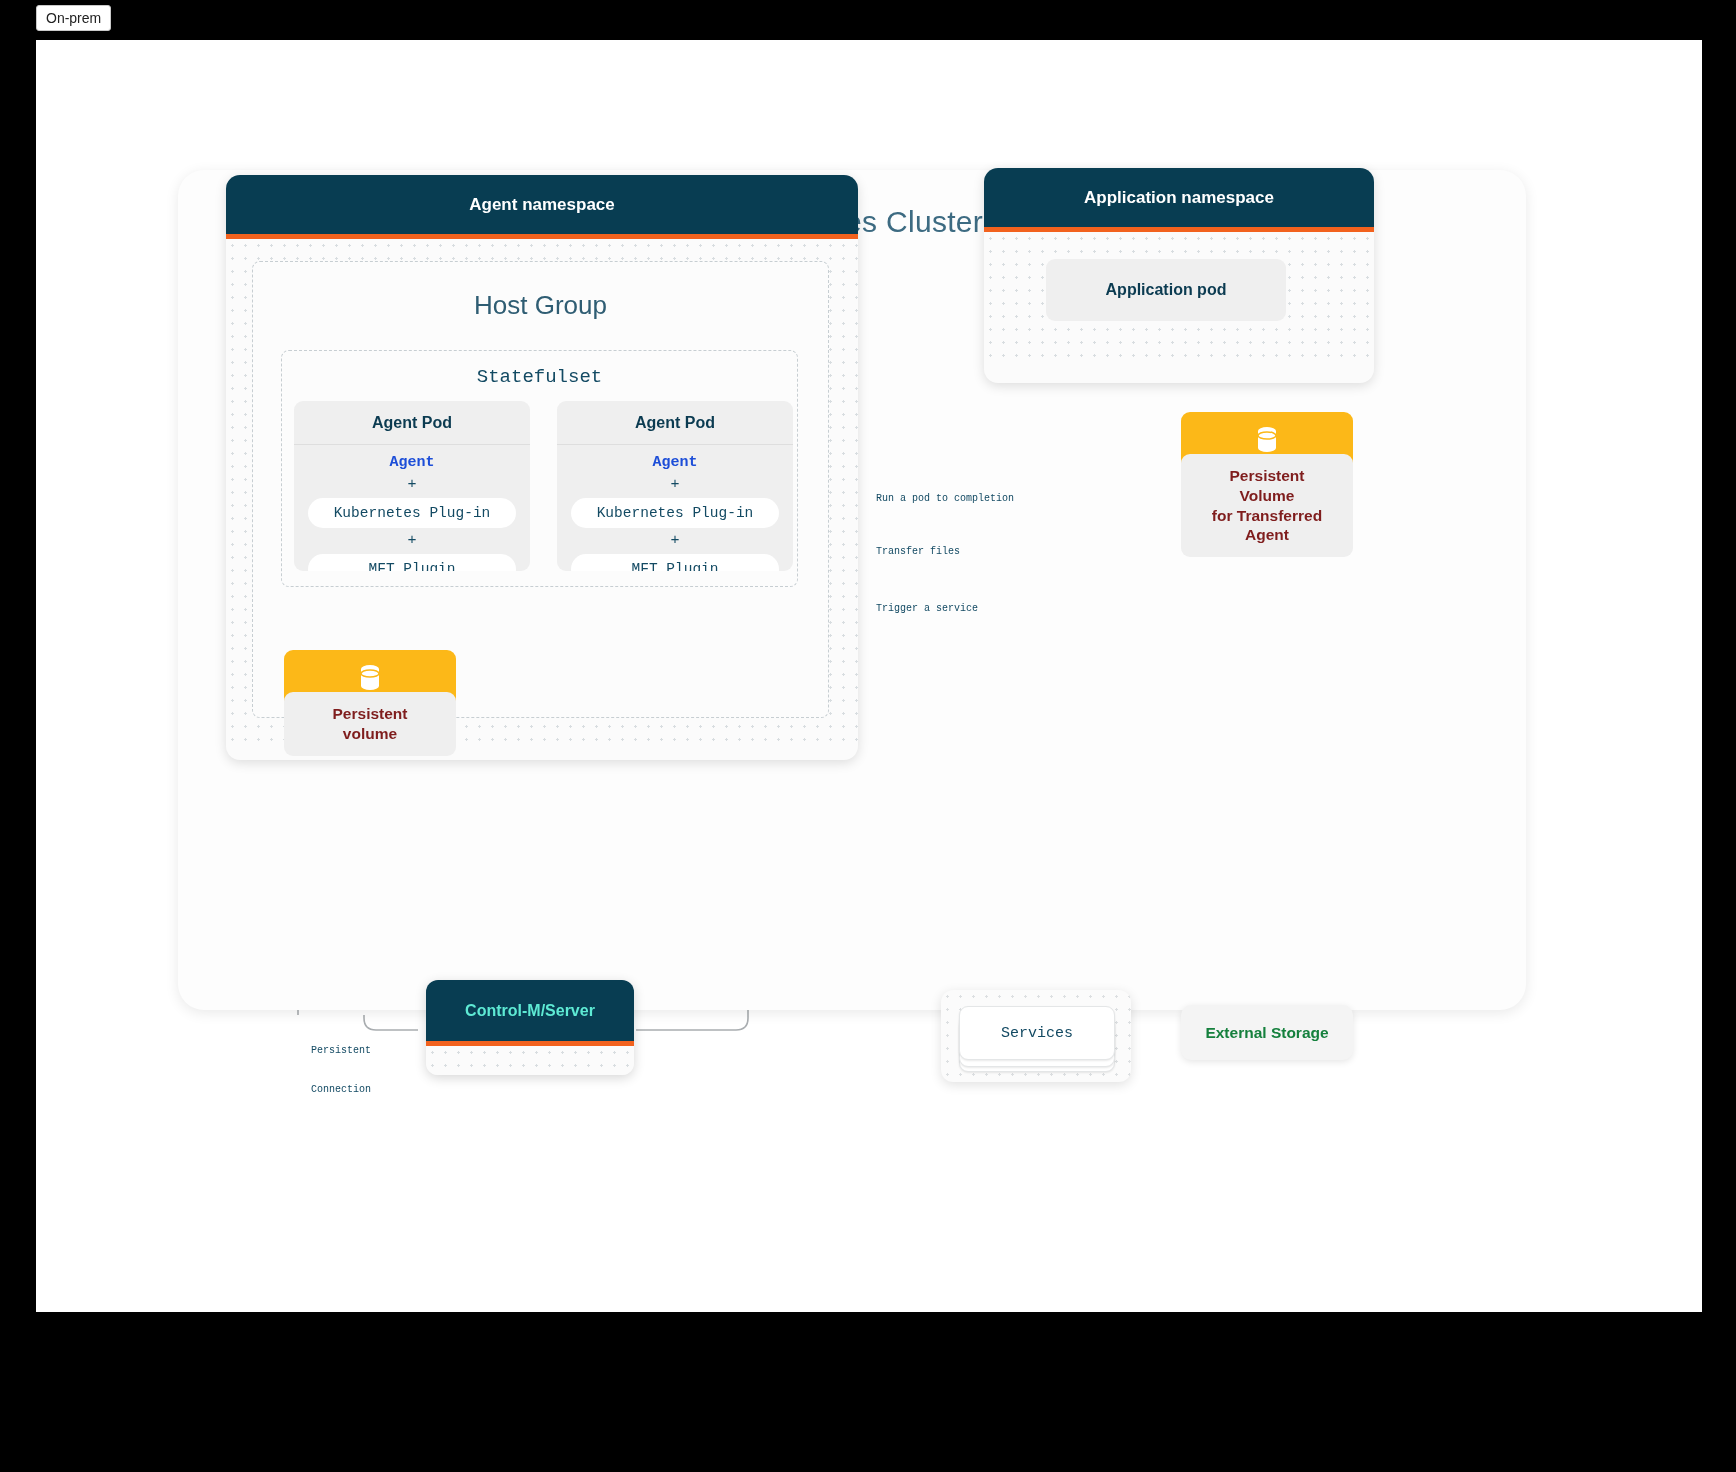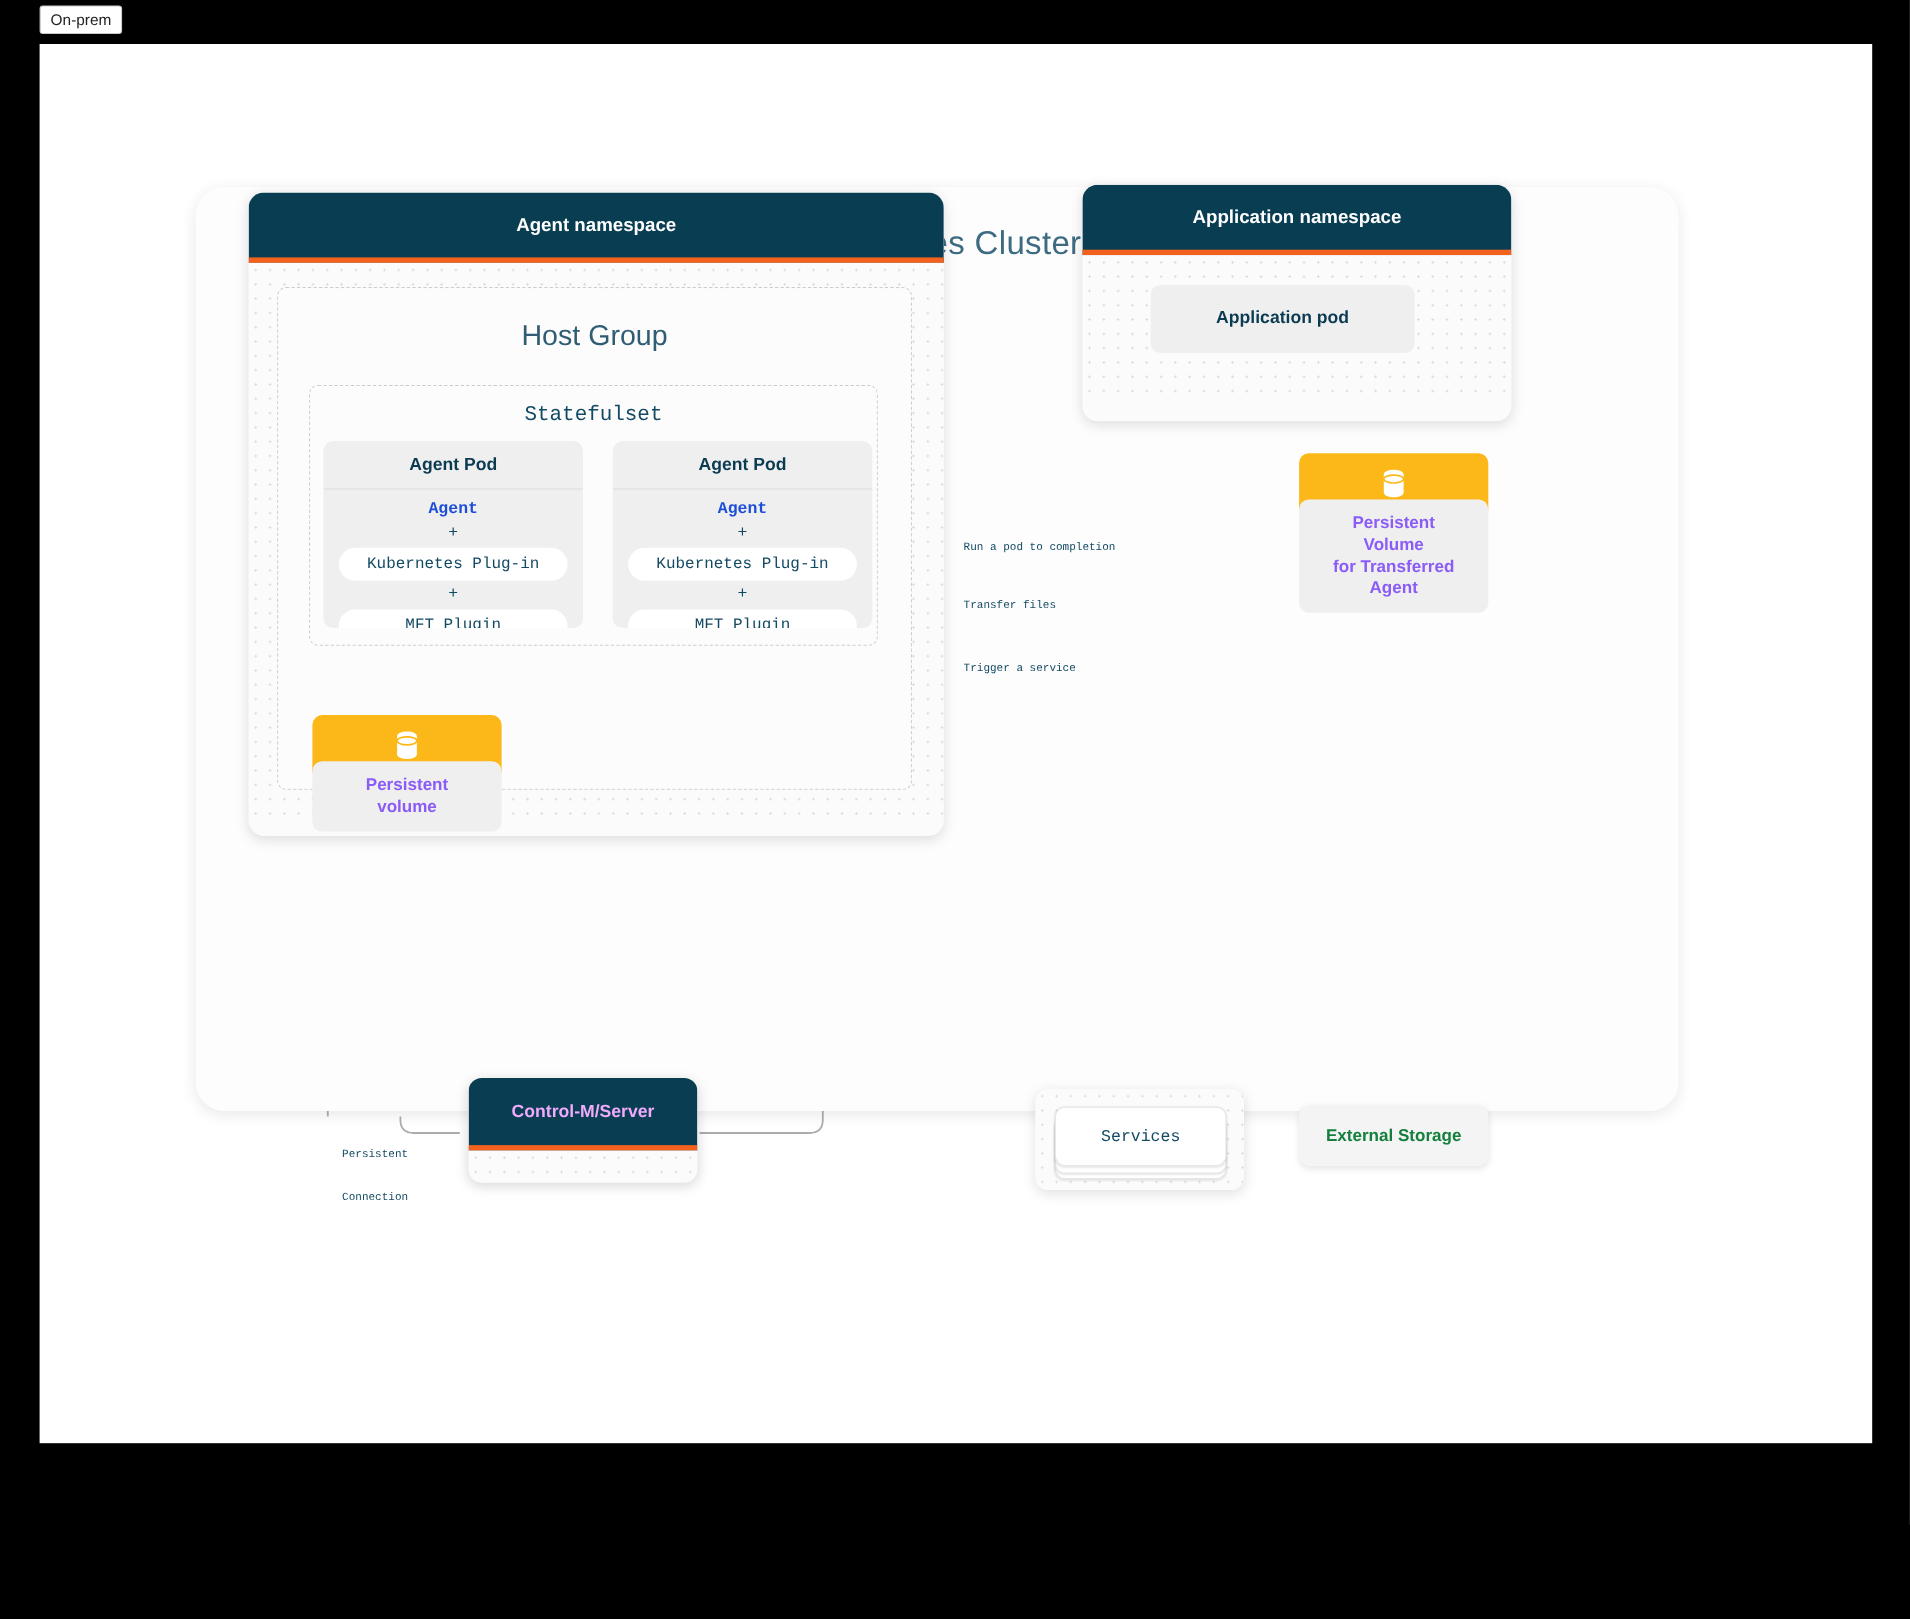--- a/index.html
+++ b/index.html
@@ -53,36 +53,36 @@
   .pod-body{padding:9px 14px 0;text-align:center;}
   .pod-line{font-family:"Liberation Mono",monospace;font-size:15px;color:#1d4ed8;line-height:1.25;font-weight:bold;}
   .plus{font-family:"Liberation Mono",monospace;font-size:15px;color:#134a63;line-height:1.6;}
   .pill{background:#fff;border-radius:17px;padding:7px 0;margin:1px 0;
     font-family:"Liberation Mono",monospace;font-size:14.5px;color:#134a63;}
 
   
   .vol{position:absolute;}
   .vol-top{background:#fcb818;border-radius:9px 9px 0 0;height:52px;position:relative;}
   .vol-label{background:#efefef;border-radius:9px;padding:12px 24px;text-align:center;
-    font-weight:bold;color:#8b5cf6;font-size:15.5px;line-height:1.28;margin-top:-10px;position:relative;}
+    font-weight:bold;color:#7f1d1d;font-size:15.5px;line-height:1.28;margin-top:-10px;position:relative;}
   .cyl{position:absolute;left:50%;top:14px;transform:translateX(-50%);width:24px;height:28px;}
 
   #pv-agent{left:248px;top:610px;width:172px;}
   #pv-agent .vol-label{font-size:15.5px;}
   #pv-files{left:1145px;top:372px;width:172px;}
 
   
   .app-pod{position:absolute;left:62px;top:27px;width:240px;height:62px;background:#efefef;
     border-radius:9px;display:flex;align-items:center;justify-content:center;
     font-weight:bold;color:#0b3b51;font-size:16px;}
 
   
   .ctlm{position:absolute;left:390px;top:940px;width:208px;height:95px;border-radius:12px;
     overflow:hidden;box-shadow:0 3px 12px rgba(0,0,0,.16);background:#fbfbfb;}
-  .ctlm-head{background:#083d52;color:#f0abfc;font-weight:bold;font-size:16px;text-align:center;
+  .ctlm-head{background:#083d52;color:#5eead4;font-weight:bold;font-size:16px;text-align:center;
     padding:22px 0 21px;border-bottom:5px solid #f2621e;}
   .ctlm-body{height:47px;background-color:#fbfbfb;
     background-image:radial-gradient(#d8dde0 1.1px, transparent 1.1px);background-size:13px 13px;}
 
   .services{position:absolute;left:905px;top:950px;width:190px;height:92px;border-radius:12px;
     background-color:#fbfbfb;background-image:radial-gradient(#dcdfe1 1.1px, transparent 1.1px);
     background-size:13px 13px;box-shadow:0 3px 12px rgba(0,0,0,.12);}
   .svc-stack{position:absolute;left:18px;top:16px;width:154px;height:60px;}
   .svc-card{position:absolute;left:0;width:154px;height:52px;background:#fff;border-radius:9px;
     border:1px solid #e4e6e7;box-shadow:0 1px 2px rgba(0,0,0,.09);}

